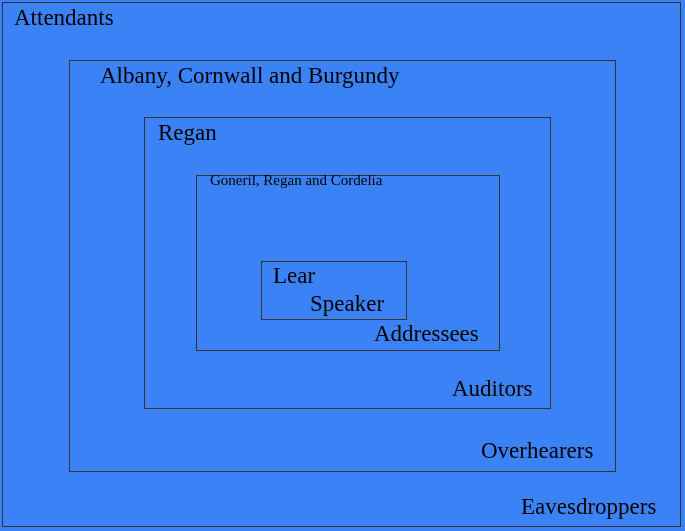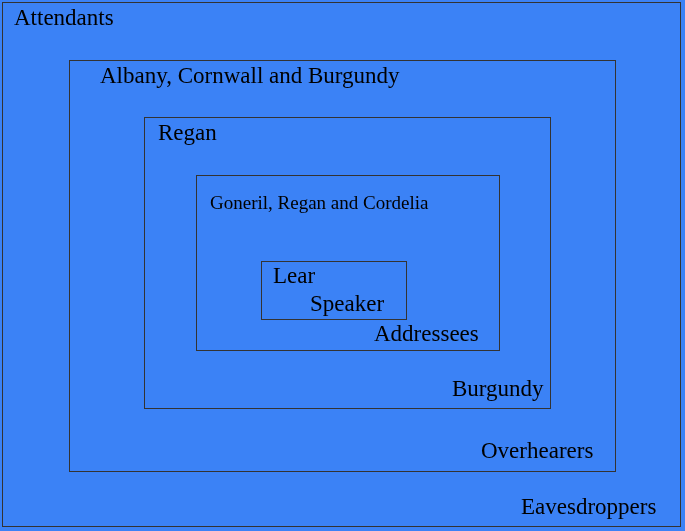--- a/index.html
+++ b/index.html
@@ -41,21 +41,21 @@
   #label-albany      { left: 100px;  top: 63px;  font-size: 23px; }
   #label-overhearers { left: 481px; top: 438px; font-size: 23px; }
 
   
   #box-auditors   { left: 144px; top: 117px; width: 407px; height: 292px; }
   #label-kent     { left: 158px; top: 120px; font-size: 23px; }
   #label-auditors { left: 452px; top: 376px; font-size: 23px; }
 
   
   #box-addressees    { left: 196px; top: 175px; width: 304px; height: 176px; }
-  #label-goneril     { left: 210px; top: 192px; font-size: 19px; white-space: normal; width: 230px; font-family: Liberation Serif, serif; }
+  #label-goneril     { left: 210px; top: 172px; font-size: 15px; white-space: normal; width: 230px; font-family: Liberation Serif, serif; }
   #label-addressees  { left: 374px; top: 321px; font-size: 23px; font-family: Liberation Serif, serif; }
 
   
   #box-speaker    { left: 261px; top: 261px; width: 146px; height: 59px; }
   #label-lear     { left: 273px; top: 263px; font-size: 23px; }
   #label-speaker  { left: 310px; top: 291px; font-size: 23px; }
 </style>
 </head>
 <body>
 
@@ -71,17 +71,17 @@
   <div class="label" id="label-kent">Regan</div>
 
   <div class="box" id="box-addressees"></div>
   <div class="label" id="label-goneril">Goneril, Regan and Cordelia</div>
 
   <div class="box" id="box-speaker"></div>
   <div class="label" id="label-lear">Lear</div>
   <div class="label" id="label-speaker">Speaker</div>
 
   <div class="label" id="label-addressees">Addressees</div>
-  <div class="label" id="label-auditors">Burgundy</div>
+  <div class="label" id="label-auditors">Auditors</div>
   <div class="label" id="label-eavesdroppers">Eavesdroppers</div>
   <div class="label" id="label-overhearers">Overhearers</div>
 
 </div>
 
 </body></html>

